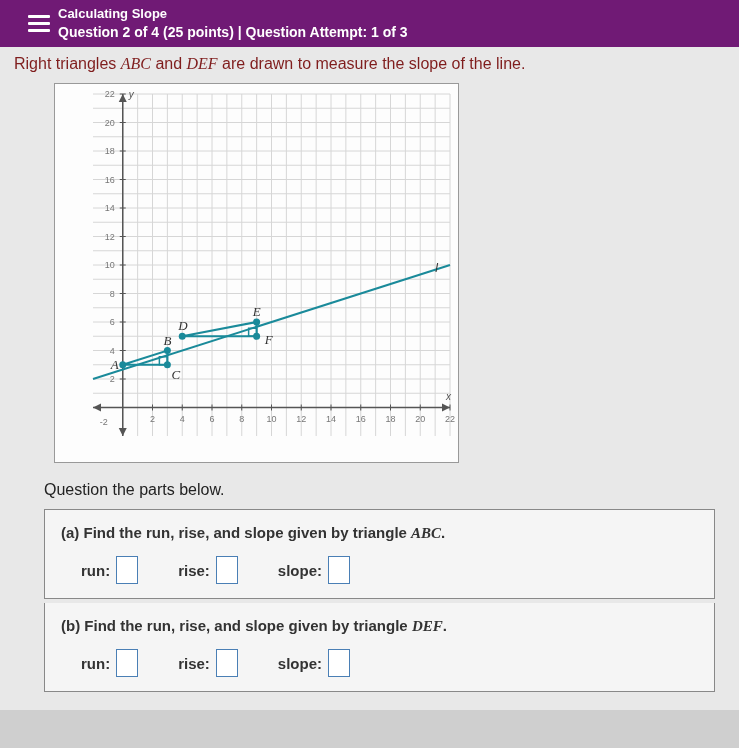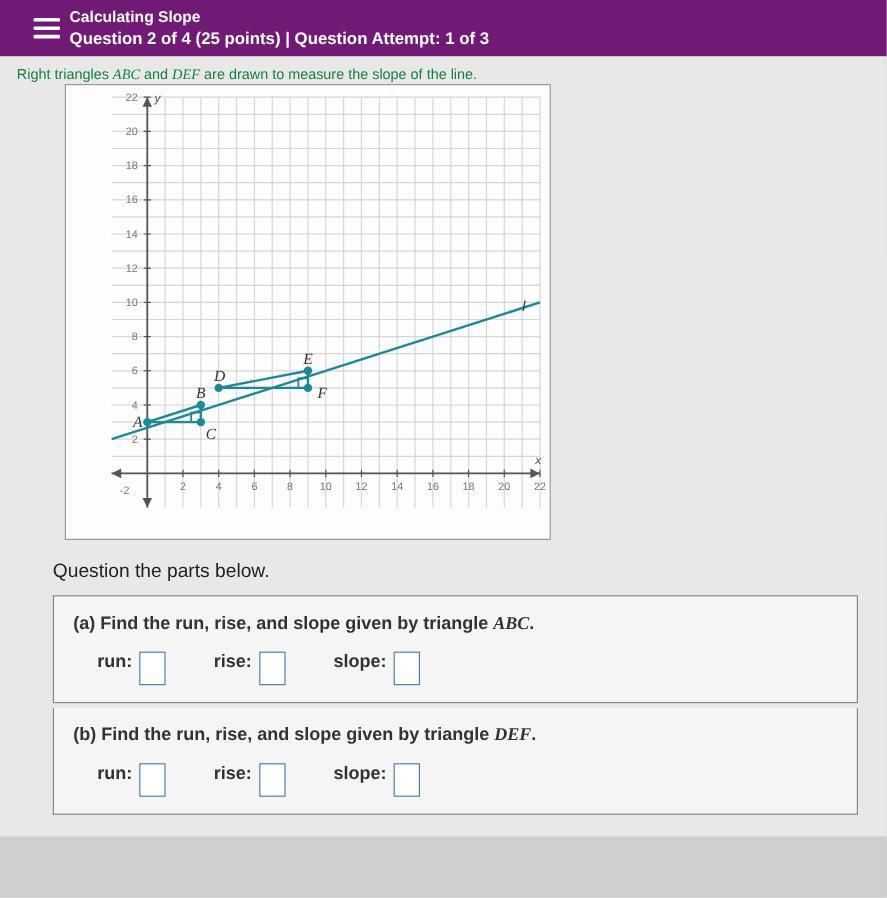--- a/index.html
+++ b/index.html
@@ -34,23 +34,23 @@
     border-radius: 1px;
   }
   .topbar-text { font-size: 14px; line-height: 1.3; }
   .topbar-text .title { font-weight: bold; font-size: 13px; }
   .topbar-text .subtitle { font-weight: bold; font-size: 14px; }
   .page {
     background: #e8e8e8;
     padding: 8px 14px 14px 14px;
   }
   .prompt {
-    font-size: 12px;
-    color: #15803d;
-    margin-bottom: 0;
+    font-size: 16px;
+    color: #7f1d1d;
+    margin-bottom: 10px;
   }
   .prompt .mi { font-style: italic; font-family: 'Times New Roman', serif; }
   .graph-wrap {
     background: #fdfdfd;
     border: 1px solid #999;
     width: 405px;
     height: 380px;
     position: relative;
     margin-left: 40px;
     margin-bottom: 18px;
@@ -65,21 +65,21 @@
     border: 1px solid #888;
     background: #f5f5f5;
     margin: 0 10px 4px 30px;
     padding: 14px 16px;
     font-weight: bold;
   }
   .qbox + .qbox { border-top: none; }
   .qtext { font-size: 15px; margin-bottom: 14px; }
   .qtext .mi { font-style: italic; font-family: 'Times New Roman', serif; }
   .inputs-row { display:flex; gap: 40px; align-items:center; padding-left: 20px;}
-  .field { display:flex; align-items:flex-start; gap:6px; font-size:15px; }
+  .field { display:flex; align-items:center; gap:6px; font-size:15px; }
   .blank {
     display:inline-block;
     width: 22px;
     height: 28px;
     border: 1.5px solid #4a7fb5;
     background: #fff;
   }
 </style>
 </head>
 <body>

